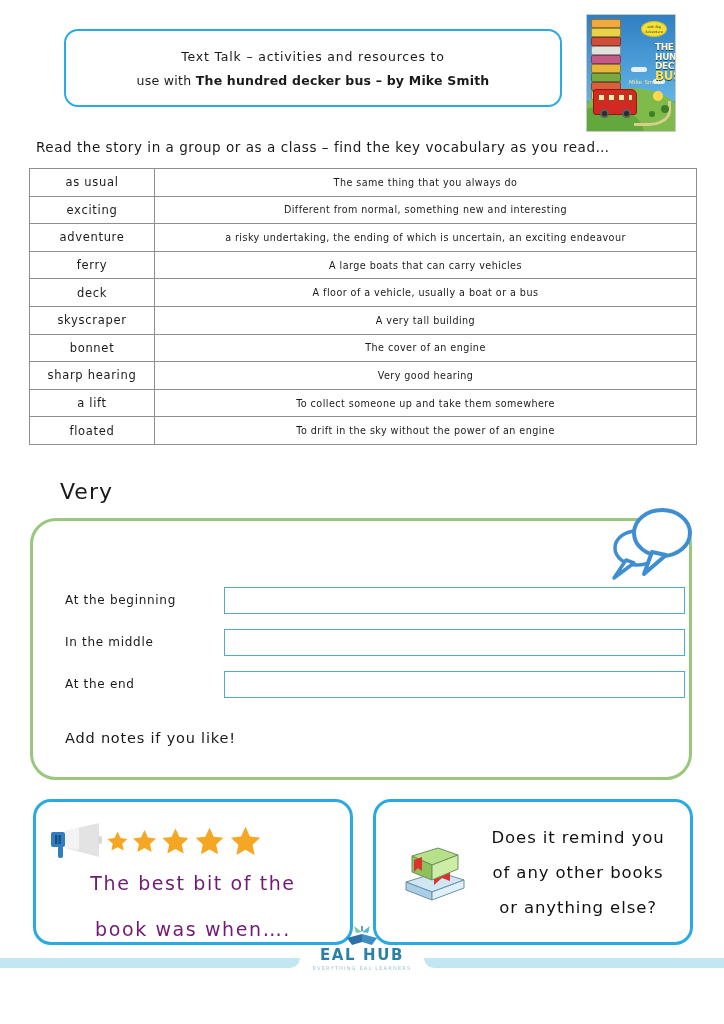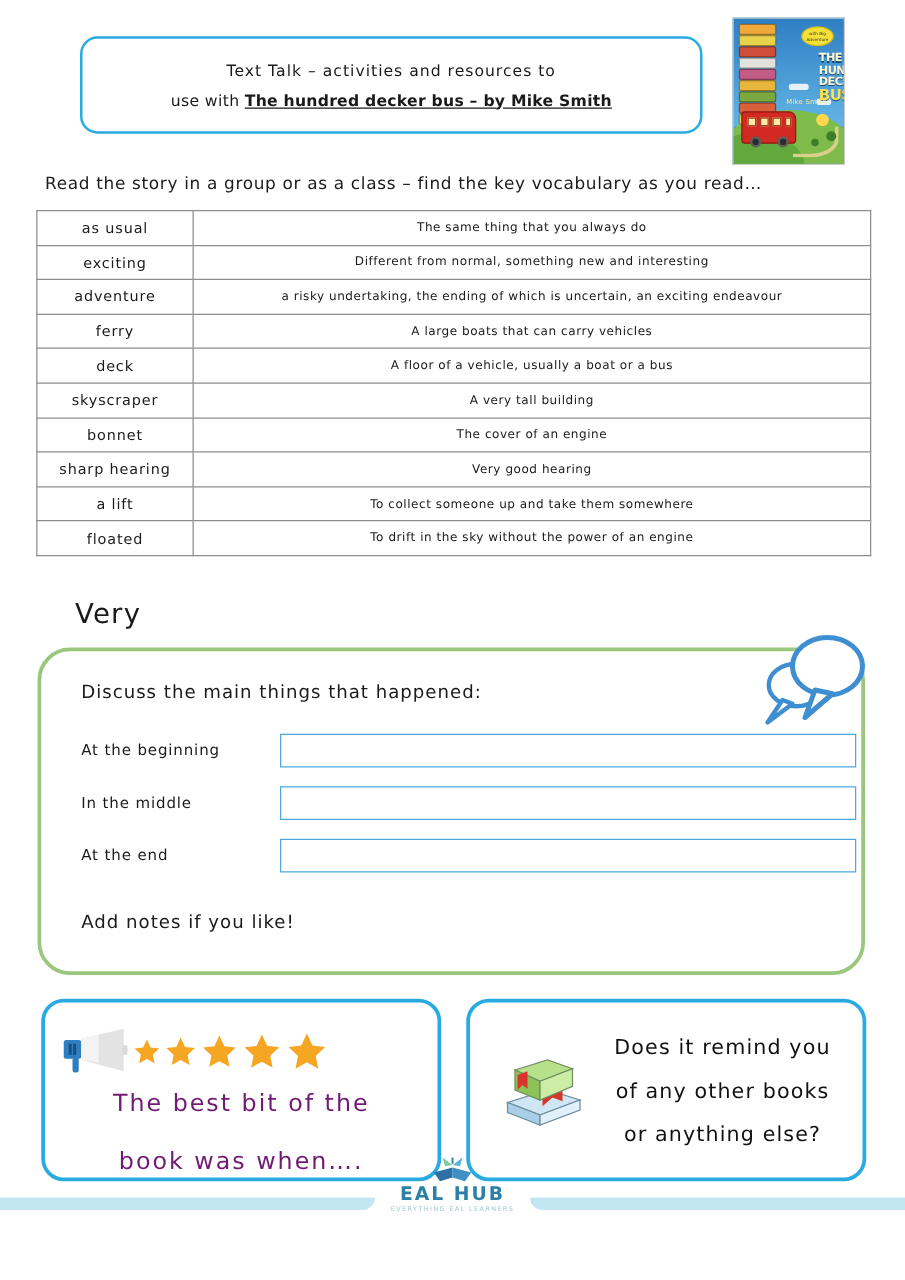--- a/index.html
+++ b/index.html
@@ -43,21 +43,20 @@
     white-space: nowrap;
   }
   .title-line2 {
     font-size: 12.5px;
     color: #1a1a1a;
     letter-spacing: 0.3px;
     white-space: nowrap;
   }
   .title-line2 .bookname {
     font-weight: bold;
-    text-decoration: underline;
     letter-spacing: 0.2px;
   }
 
   
   .book-cover {
     position: absolute;
     left: 586px;
     top: 14px;
     width: 90px;
     height: 118px;
@@ -470,21 +469,20 @@
       <tr>
           <td class="word">floated</td>
           <td class="def">To drift in the sky without the power of an engine</td>
         </tr>
     </tbody>
   </table>
 
   <div class="talk-heading">Very</div>
 
   <div class="talk-box">
-    <div class="discuss-label">Discuss the main things that happened:</div>
 
     <div class="qrow" style="top:64px;">
       <div class="qlabel">At the beginning</div>
       <input class="qinput" type="text" value="" style="">
     </div>
 
     <div class="qrow" style="top:106px;">
       <div class="qlabel">In the middle</div>
       <input class="qinput" type="text" value="" style="">
     </div>

